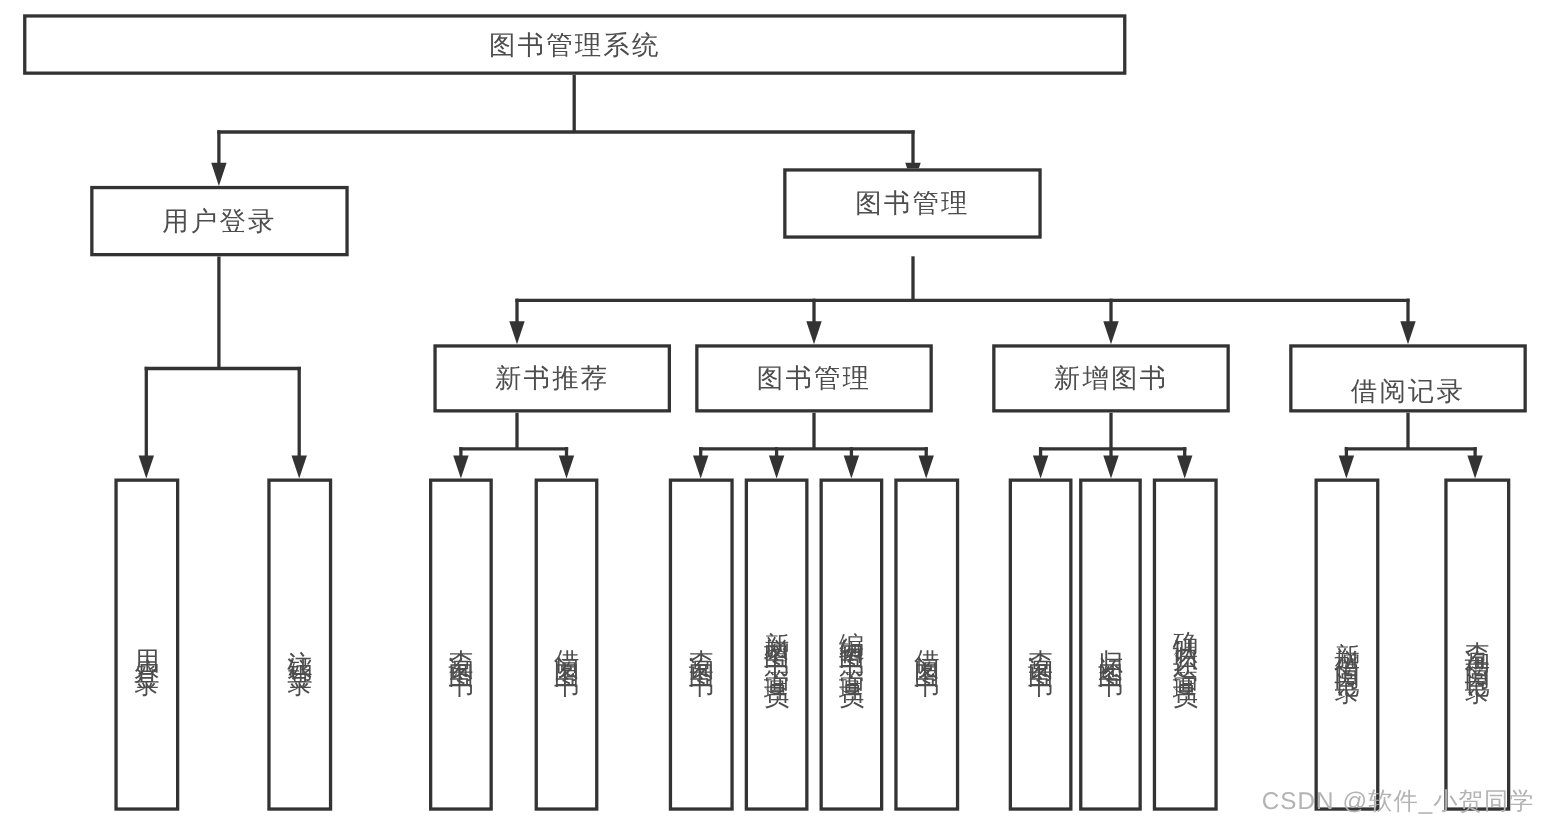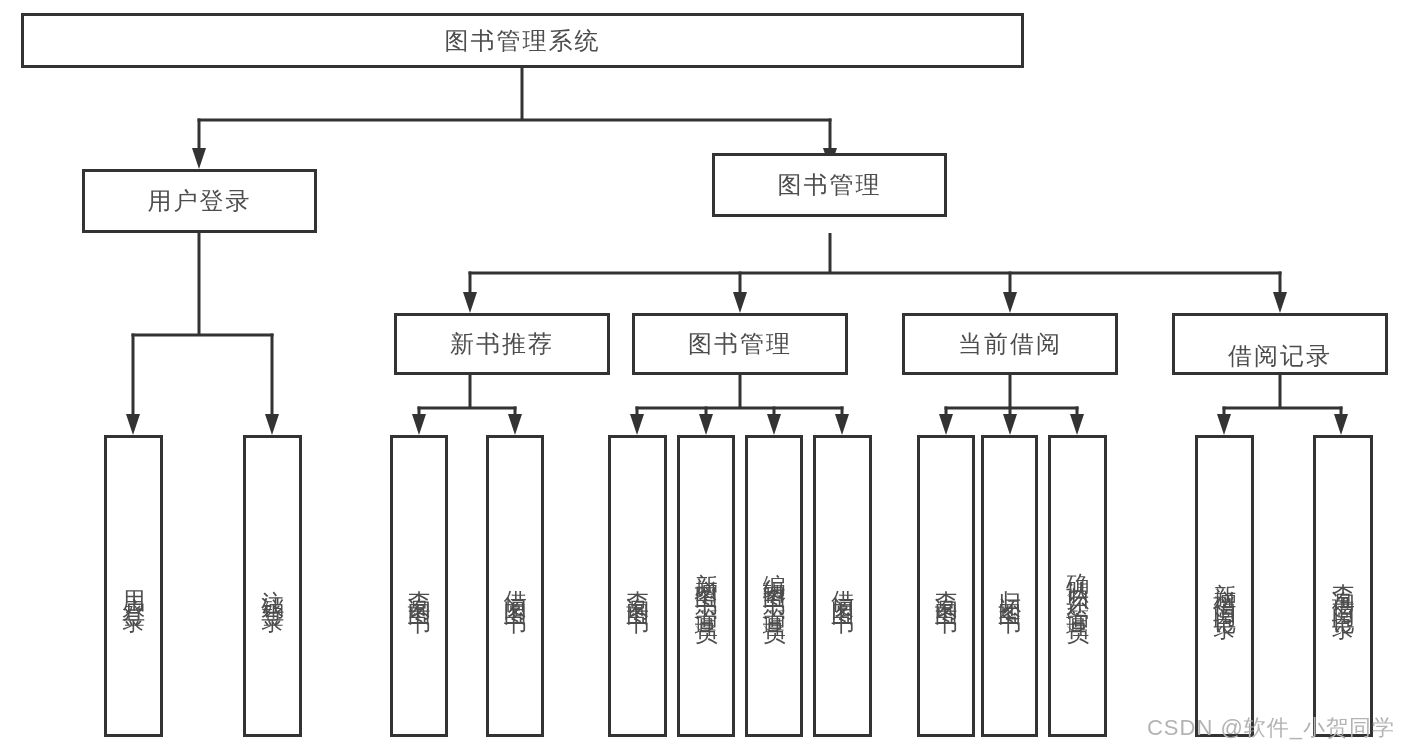--- a/index.html
+++ b/index.html
@@ -132,21 +132,21 @@
     <span class="hlabel">图书管理</span>
   </div>
 
   <div class="box" style="left:362px; top:313px; width:216px; height:62px;margin-left:32px;">
     <span class="hlabel">新书推荐</span>
   </div>
   <div class="box" style="left:632px; top:313px; width:216px; height:62px;">
     <span class="hlabel">图书管理</span>
   </div>
   <div class="box" style="left:902px; top:313px; width:216px; height:62px;">
-    <span class="hlabel">当前借阅</span>
+    <span class="hlabel">新增图书</span>
   </div>
   <div class="box" style="left:1172px; top:313px; width:216px; height:62px;align-items:flex-end;">
     <span class="hlabel">借阅记录</span>
   </div>
 
   <div class="box" style="left:104px; top:435px; width:59px; height:302px;">
     <span class="vlabel">用户登录</span>
   </div>
   <div class="box" style="left:243px; top:435px; width:59px; height:302px;">
     <span class="vlabel">注销登录</span>

